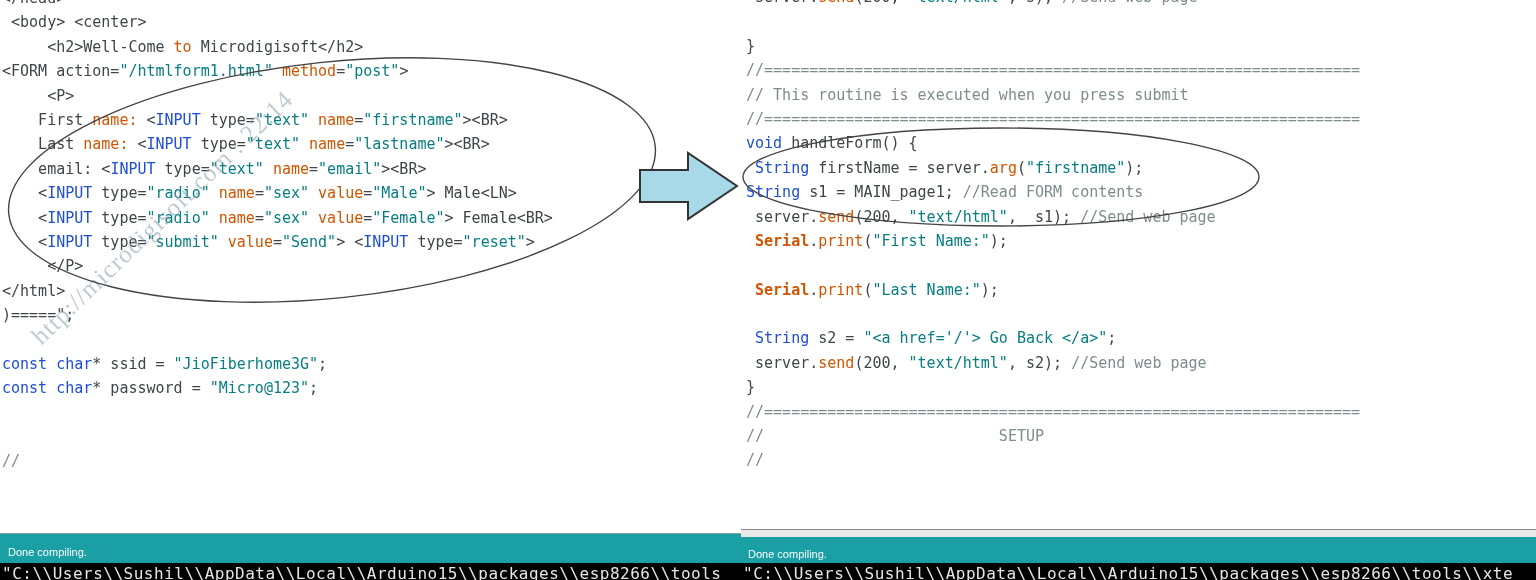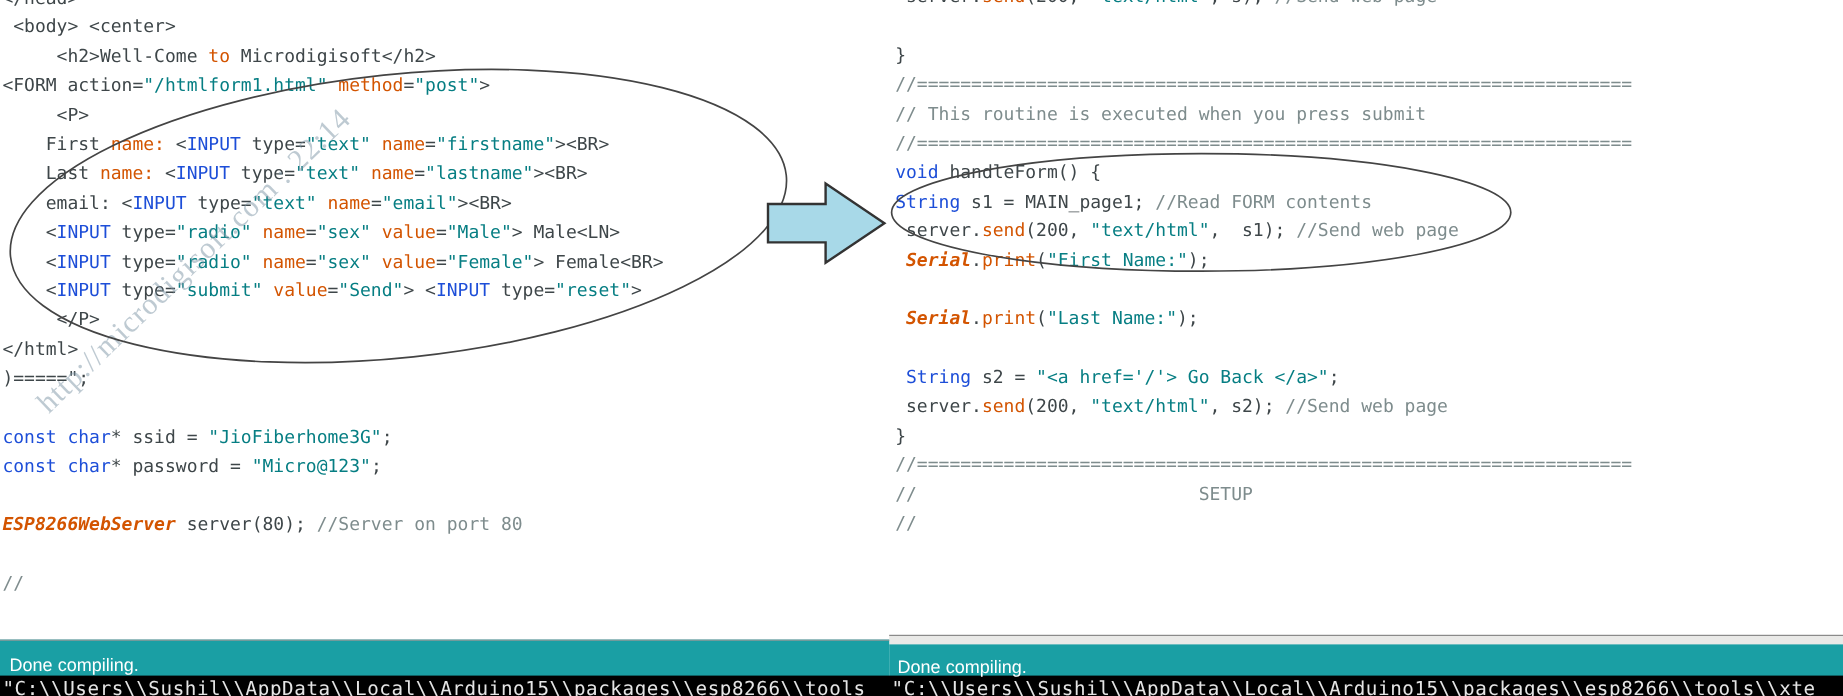--- a/index.html
+++ b/index.html
@@ -10,40 +10,40 @@
   .pane{position:absolute;top:0;height:580px;background:#fff;}
   #pane-left{left:0;width:741px;}
   #pane-right{left:741px;width:795px;}
   .code{position:absolute;font-size:15px;line-height:24.4px;}
   .cl{white-space:pre;height:24.4px;}
   
   .p{color:#3E4649;}
   .k{color:#1d4ed8;}
   .s{color:#067E83;}
   .f{color:#D35400;}
-  .b{color:#D35400;font-weight:bold;font-style:italic;}
+  .b{color:#D35400;font-weight:bold;}
   .c{color:#7E8C8D;}
   #left-code{left:2px;top:-14px;}
   #right-code{left:746px;top:-15px;}
   #watermark{
     position:absolute;left:26px;top:330px;
     transform:rotate(-44deg);transform-origin:0 0;
     font-family:"Liberation Serif",serif;font-size:25px;letter-spacing:1px;
     color:rgba(125,150,165,0.5);white-space:nowrap;z-index:3;
   }
   #annot{position:absolute;left:0;top:0;z-index:4;pointer-events:none;}
   
   .graystrip{position:absolute;left:741px;top:529px;width:795px;height:8px;
     background:#E9E9E7;border-top:1px solid #8a8a8a;z-index:5;}
   .tealbar{position:absolute;background:#1A9FA4;z-index:5;}
   #teal-left{left:0;top:533px;width:741px;height:30px;border-top:1px solid #88999a;}
   #teal-right{left:741px;top:537px;width:795px;height:27px;}
   .status-text{
     position:absolute;color:#ffffff;font-family:"Liberation Sans",sans-serif;
-    font-size:15px;z-index:6;
+    font-size:11px;z-index:6;
   }
   #status-left{left:8px;top:546px;}
   #status-right{left:748px;top:548px;}
   #console{position:absolute;left:0;top:563px;width:1536px;height:17px;
     background:#000;z-index:5;overflow:hidden;}
   .console-text{
     position:absolute;top:1px;color:#E5E5E5;font-size:16px;
     font-family:"DejaVu Sans Mono",monospace;letter-spacing:0.5px;white-space:nowrap;
   }
   #console-left{left:2px;}
@@ -67,32 +67,32 @@
     <div class="cl"><span class="p">    &lt;</span><span class="k">INPUT</span><span class="p"> type=</span><span class="s">"radio"</span><span class="p"> </span><span class="f">name</span><span class="p">=</span><span class="s">"sex"</span><span class="p"> </span><span class="f">value</span><span class="p">=</span><span class="s">"Male"</span><span class="p">&gt; Male&lt;LN&gt;</span></div>
     <div class="cl"><span class="p">    &lt;</span><span class="k">INPUT</span><span class="p"> type=</span><span class="s">"radio"</span><span class="p"> </span><span class="f">name</span><span class="p">=</span><span class="s">"sex"</span><span class="p"> </span><span class="f">value</span><span class="p">=</span><span class="s">"Female"</span><span class="p">&gt; Female&lt;BR&gt;</span></div>
     <div class="cl"><span class="p">    &lt;</span><span class="k">INPUT</span><span class="p"> type=</span><span class="s">"submit"</span><span class="p"> </span><span class="f">value</span><span class="p">=</span><span class="s">"Send"</span><span class="p">&gt; &lt;</span><span class="k">INPUT</span><span class="p"> type=</span><span class="s">"reset"</span><span class="p">&gt;</span></div>
     <div class="cl"><span class="p">     &lt;/P&gt;</span></div>
     <div class="cl"><span class="p">&lt;/html&gt;</span></div>
     <div class="cl"><span class="p">)=====";</span></div>
     <div class="cl"></div>
     <div class="cl"><span class="k">const</span><span class="p"> </span><span class="k">char</span><span class="p">* ssid = </span><span class="s">"JioFiberhome3G"</span><span class="p">;</span></div>
     <div class="cl"><span class="k">const</span><span class="p"> </span><span class="k">char</span><span class="p">* password = </span><span class="s">"Micro@123"</span><span class="p">;</span></div>
     <div class="cl"></div>
-    <div class="cl"><span class="b">ESP8266WebServer</span><span class="p"> server(80); </span><span class="c">//Server on port 80</span></div>
     <div class="cl"></div>
     <div class="cl"><span class="c">//</span></div>
   </div>
 <div class="code" id="right-code">
     <div class="cl"><span class="p"> server.</span><span class="f">send</span><span class="p">(200, </span><span class="s">"text/html"</span><span class="p">, s); </span><span class="c">//Send web page</span></div>
     <div class="cl"></div>
     <div class="cl"><span class="p">}</span></div>
     <div class="cl"><span class="c">//==================================================================</span></div>
     <div class="cl"><span class="c">// This routine is executed when you press submit</span></div>
     <div class="cl"><span class="c">//==================================================================</span></div>
     <div class="cl"><span class="k">void</span><span class="p"> handleForm() {</span></div>
+    <div class="cl"><span class="p"> </span><span class="k">String</span><span class="p"> firstName = server.</span><span class="f">arg</span><span class="p">(</span><span class="s">"firstname"</span><span class="p">);</span></div>
     <div class="cl"><span class="k">String</span><span class="p"> s1 = MAIN_page1; </span><span class="c">//Read FORM contents</span></div>
     <div class="cl"><span class="p"> server.</span><span class="f">send</span><span class="p">(200, </span><span class="s">"text/html"</span><span class="p">,  s1); </span><span class="c">//Send web page</span></div>
     <div class="cl"><span class="p"> </span><span class="b">Serial</span><span class="p">.</span><span class="f">print</span><span class="p">(</span><span class="s">"First Name:"</span><span class="p">);</span></div>
     <div class="cl"></div>
     <div class="cl"><span class="p"> </span><span class="b">Serial</span><span class="p">.</span><span class="f">print</span><span class="p">(</span><span class="s">"Last Name:"</span><span class="p">);</span></div>
     <div class="cl"></div>
     <div class="cl"><span class="p"> </span><span class="k">String</span><span class="p"> s2 = </span><span class="s">"&lt;a href='/'&gt; Go Back &lt;/a&gt;"</span><span class="p">;</span></div>
     <div class="cl"><span class="p"> server.</span><span class="f">send</span><span class="p">(200, </span><span class="s">"text/html"</span><span class="p">, s2); </span><span class="c">//Send web page</span></div>
     <div class="cl"><span class="p">}</span></div>
     <div class="cl"><span class="c">//==================================================================</span></div>

